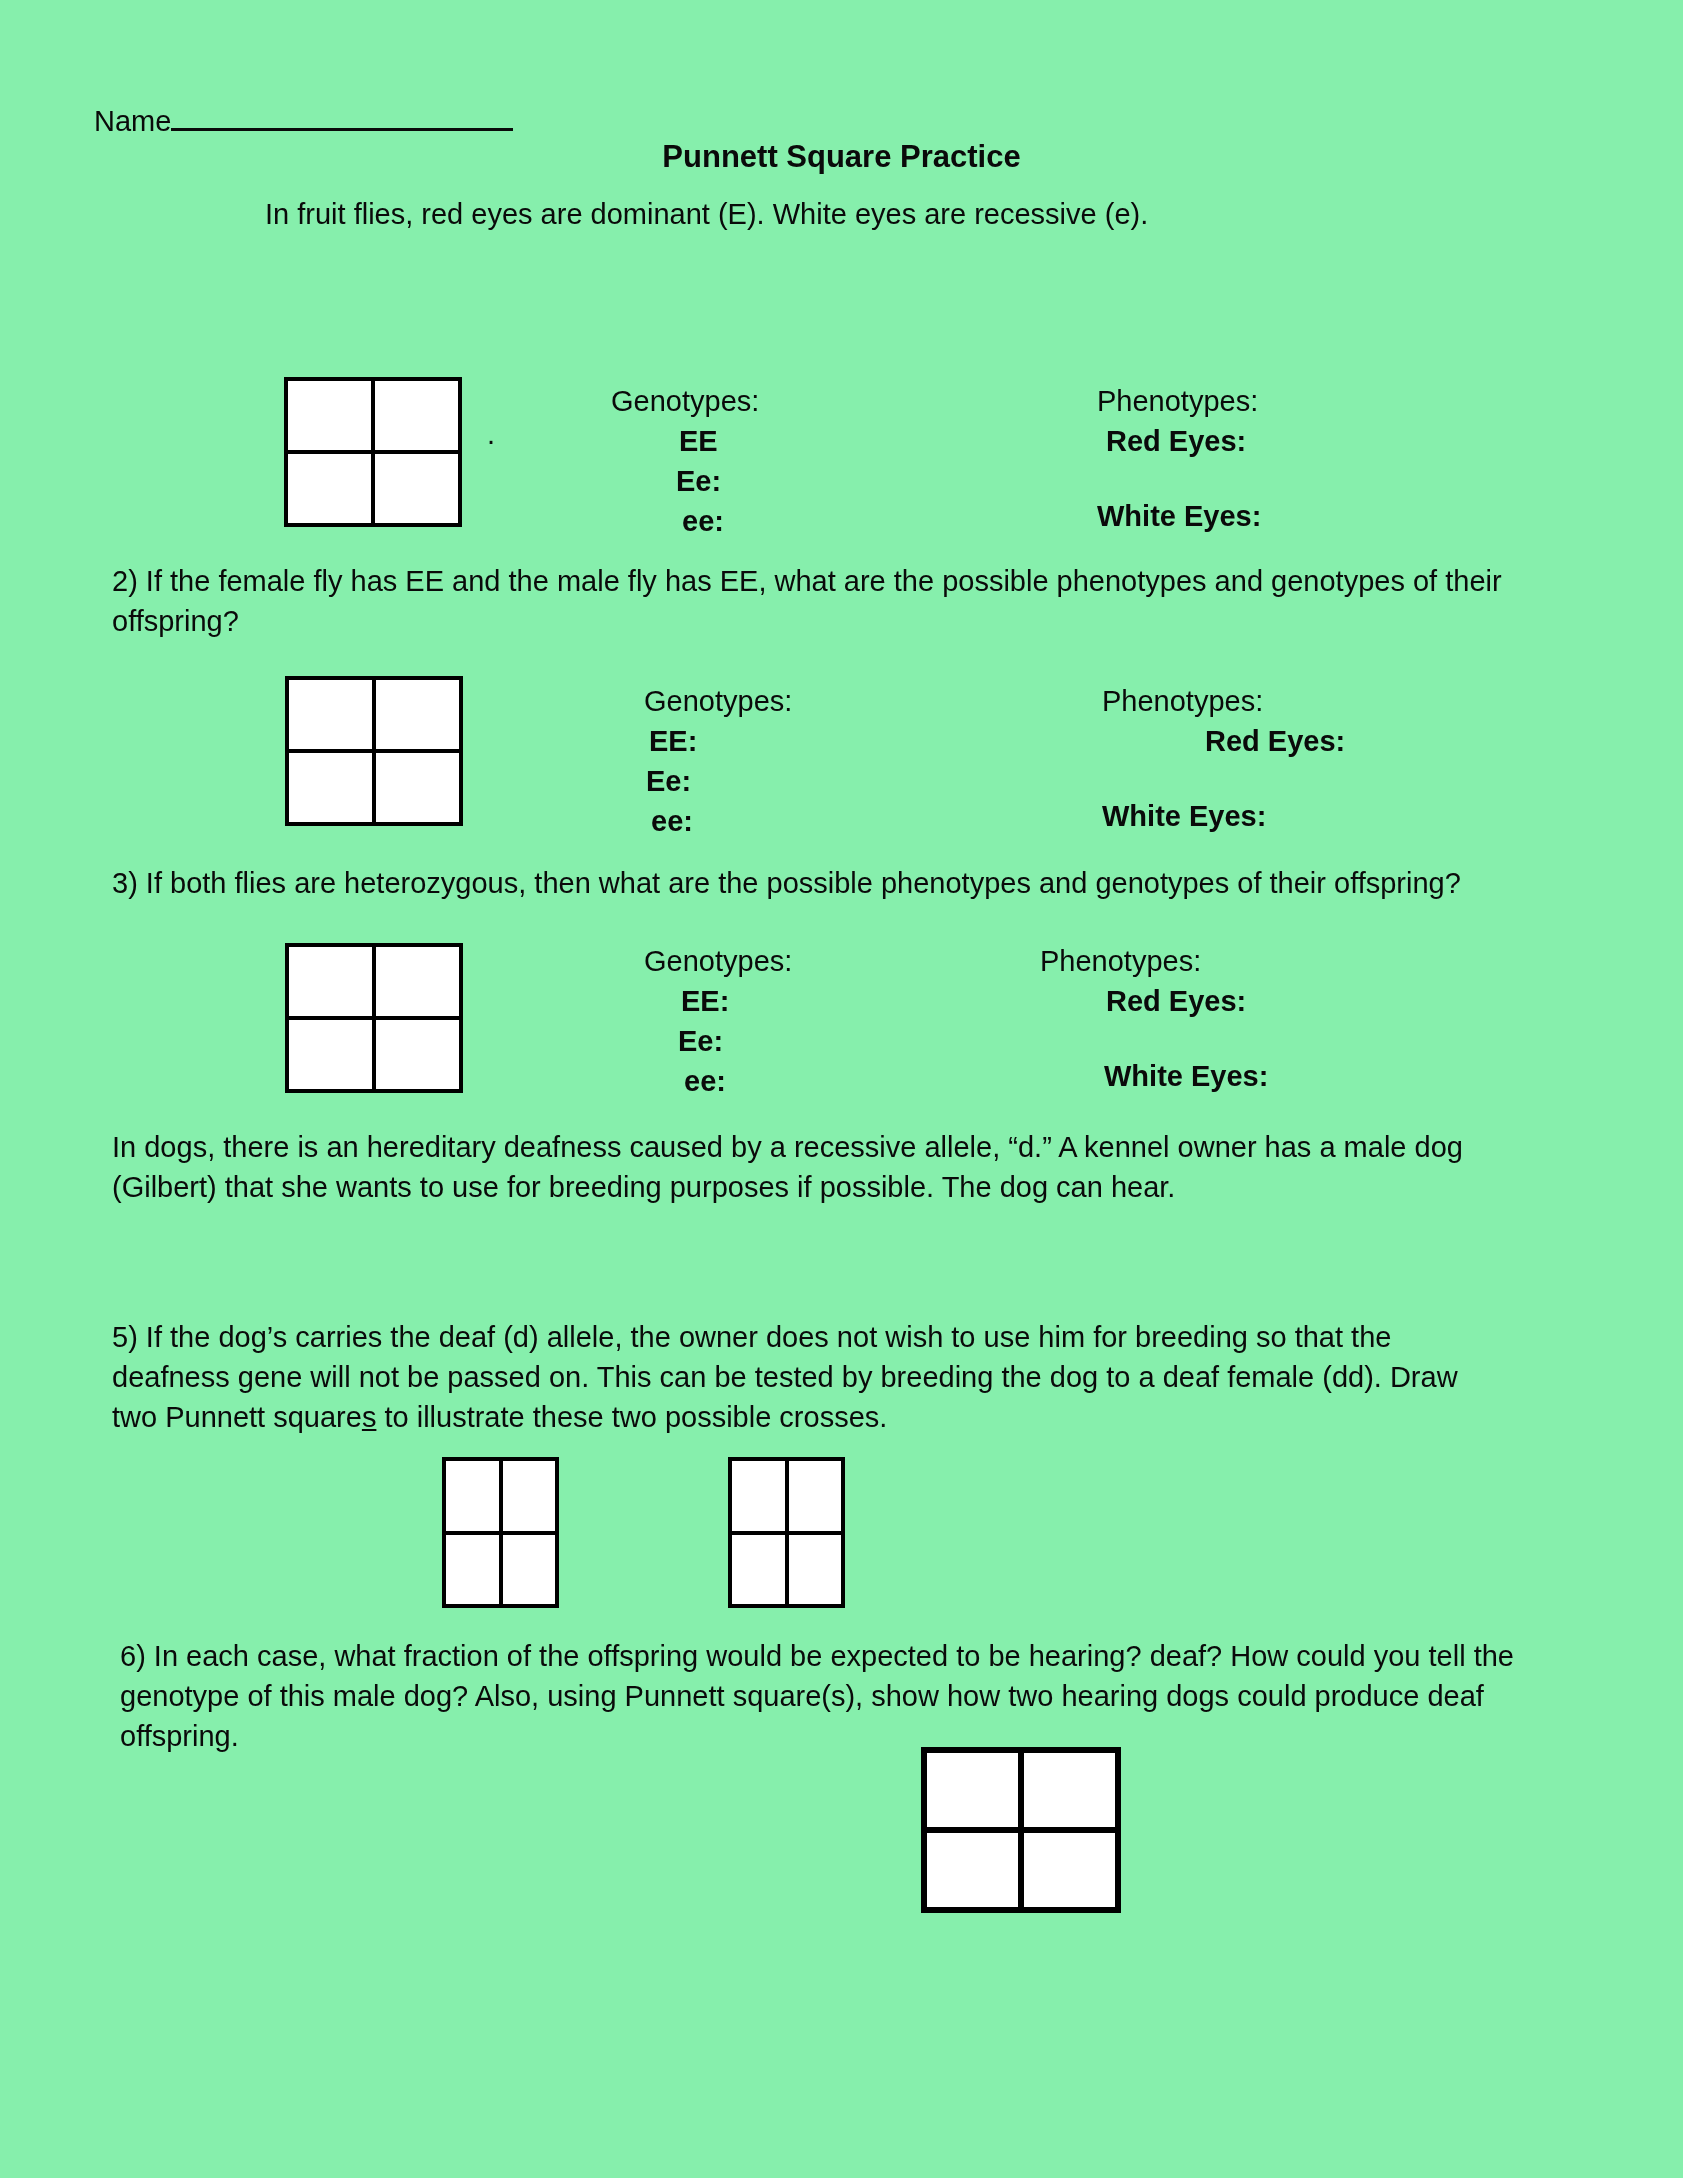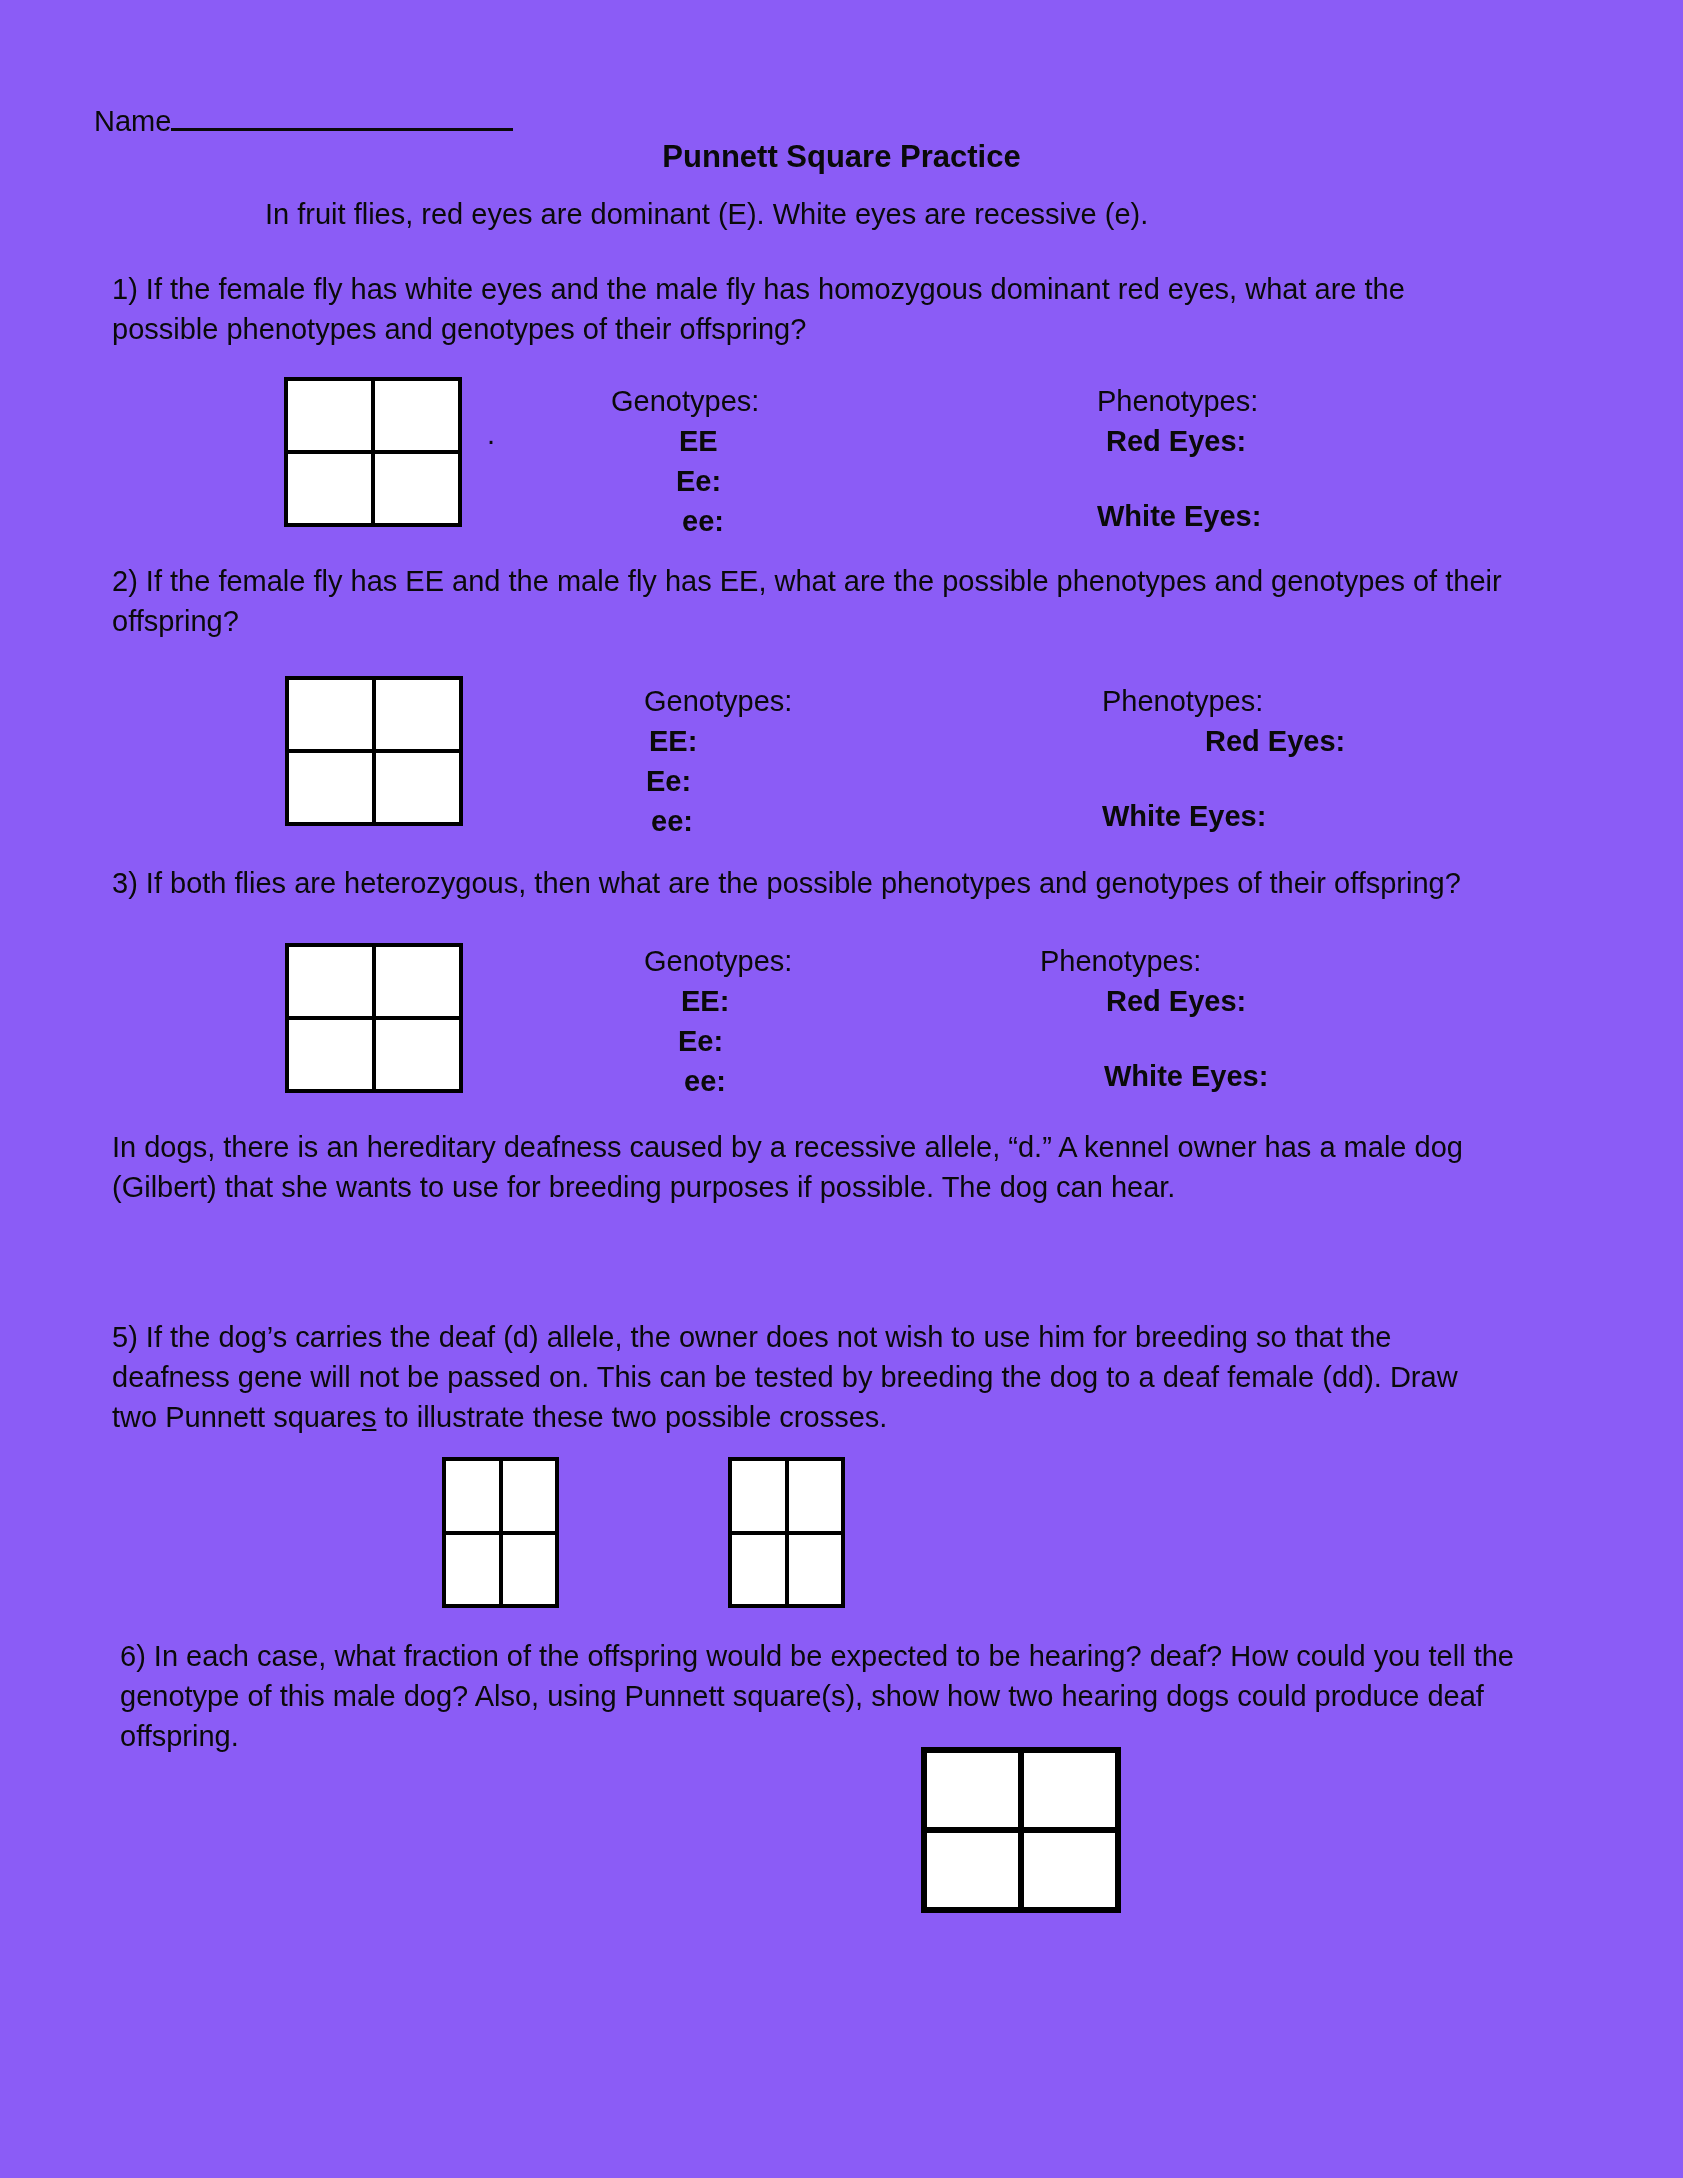--- a/index.html
+++ b/index.html
@@ -1,20 +1,20 @@
 <!DOCTYPE html>
 <html><head>
 <meta charset="utf-8">
 <style>
   * { margin:0; padding:0; box-sizing:border-box; }
   html,body { background:#ffffff; }
   .page {
     position:relative;
     width:1683px; height:2178px;
-    background:#8b5cf6;
+    background:#86efac;
     color:#0a0a0a;
     font-family:"Liberation Sans", sans-serif;
     font-size:29px;
     line-height:40px;
     overflow:hidden;
   }
   .abs { position:absolute; }
   .title { font-weight:bold; font-size:31px; }
   .bold  { font-weight:bold; }
   .name-line {
@@ -48,21 +48,20 @@
 <div class="page">
 
   <div class="abs" style="left:94px; top:97px;">
     <span>Name</span><span class="name-line"></span>
   </div>
 
   <div class="abs title" style="left:0; top:137px; width:1683px; text-align:center;">Punnett Square Practice</div>
 
   <div class="abs" style="left:265px; top:194px;">In fruit flies, red eyes are dominant (E). White eyes are recessive (e).</div>
 
-  <div class="para" style="left:112px; top:269px; width:1356px;">1) If the female fly has white eyes and the male fly has homozygous dominant red eyes, what are the possible phenotypes and genotypes of their offspring?</div>
 
   <div class="psq" style="left:284px; top:377px; width:178px; height:150px;">
     <div class="cell"></div>
     <div class="cell"></div>
     <div class="cell"></div>
     <div class="cell"></div>
   </div>
   <div class="abs" style="left:487px; top:414px;">.</div>
 
   <div class="abs gcol" style="left:611px; top:381px;">

